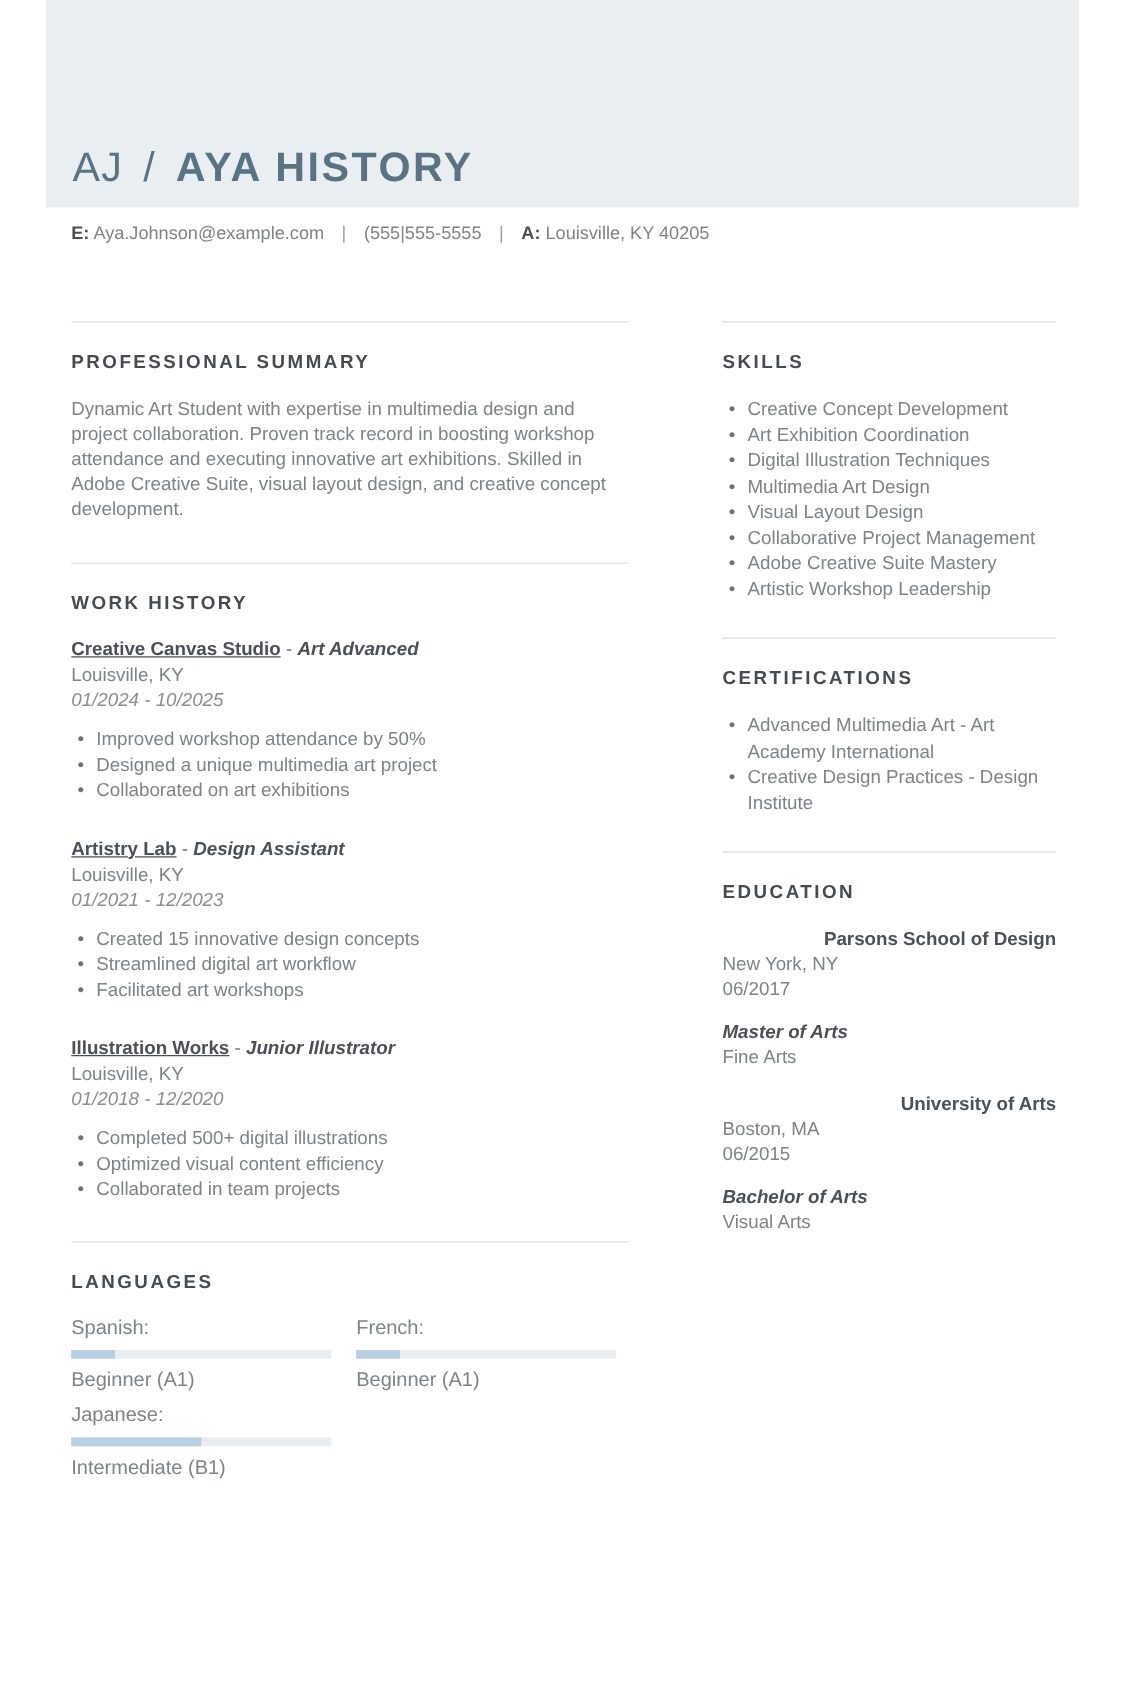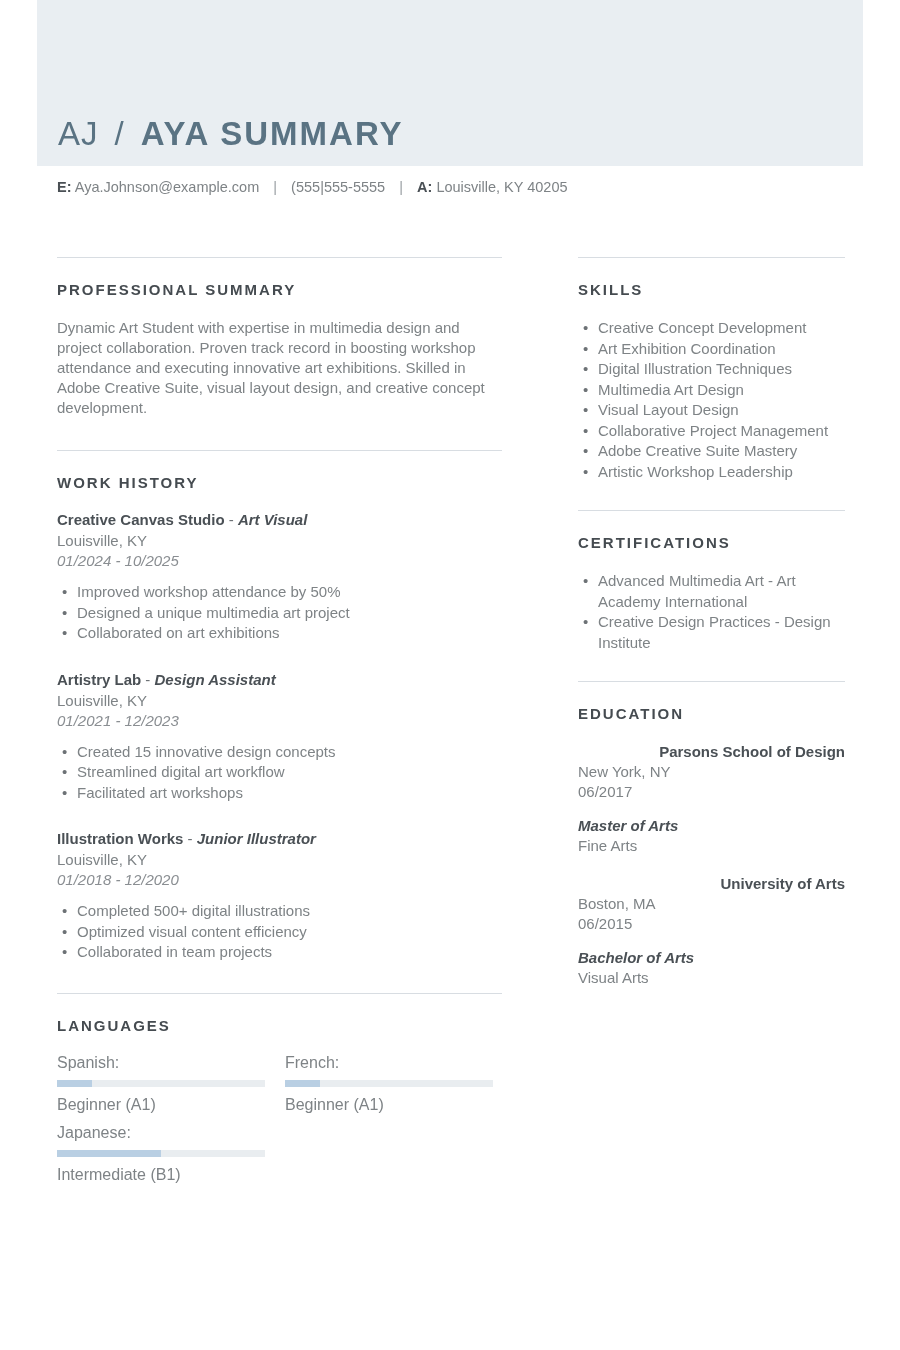--- a/index.html
+++ b/index.html
@@ -30,21 +30,21 @@
   .section-heading { font-size:15px; font-weight:700; letter-spacing:2px;
     color:#454b50; margin-bottom:20px; }
 
   .body-text { font-size:15px; line-height:20px; color:#7e8386; }
   .summary-text { margin-bottom:32px; }
 
   
   .job { margin-bottom:27px; }
   .job:last-child { margin-bottom:0; }
   .job-title-line { font-size:15px; color:#4a5055; margin-bottom:3px; }
-  .job-company { font-weight:700; }
+  .job-company { font-weight:700;text-decoration:underline; }
   .job-sep { font-weight:400; color:#6d7276; }
   .job-role { font-weight:700; font-style:italic; }
   .job-location { font-size:15px; line-height:20px; color:#7e8386; }
   .job-dates { font-size:15px; line-height:20px; color:#8a8e92; font-style:italic; }
 
   ul.dots { list-style:none; margin-top:11px; }
   ul.dots li { position:relative; padding-left:20px; font-size:15px;
     line-height:20.5px; color:#7e8386; }
   ul.dots li::before { content:"•"; position:absolute; left:5px; top:0;
     color:#6d7276; }
@@ -76,21 +76,21 @@
 </style>
 </head>
 <body>
 
 <div class="page">
 
   <div class="banner">
     <div class="name-line">
       <span class="initials">AJ</span>
       <span class="slash">/</span>
-      <span class="full-name">AYA SUMMARY</span>
+      <span class="full-name">AYA HISTORY</span>
     </div>
   </div>
 
   <div class="contact">
     <b>E:</b>
     <span>Aya.Johnson@example.com</span>
     <span class="sep">|</span>
     <span>(555|555-5555</span>
     <span class="sep">|</span>
     <b>A:</b>
@@ -106,21 +106,21 @@
         <p class="body-text summary-text">Dynamic Art Student with expertise in multimedia design and project collaboration. Proven track record in boosting workshop attendance and executing innovative art exhibitions. Skilled in Adobe Creative Suite, visual layout design, and creative concept development.</p>
       </div>
 
       <div class="section work-section spacer-bottom">
         <div class="section-heading">WORK HISTORY</div>
 
         <div class="job">
           <div class="job-title-line">
             <span class="job-company">Creative Canvas Studio</span>
             <span class="job-sep">-</span>
-            <span class="job-role">Art Visual</span>
+            <span class="job-role">Art Advanced</span>
           </div>
           <div class="job-location">Louisville, KY</div>
           <div class="job-dates">01/2024 - 10/2025</div>
           <ul class="dots">
             <li>Improved workshop attendance by 50%</li>
             <li>Designed a unique multimedia art project</li>
             <li>Collaborated on art exhibitions</li>
           </ul>
         </div>
 

